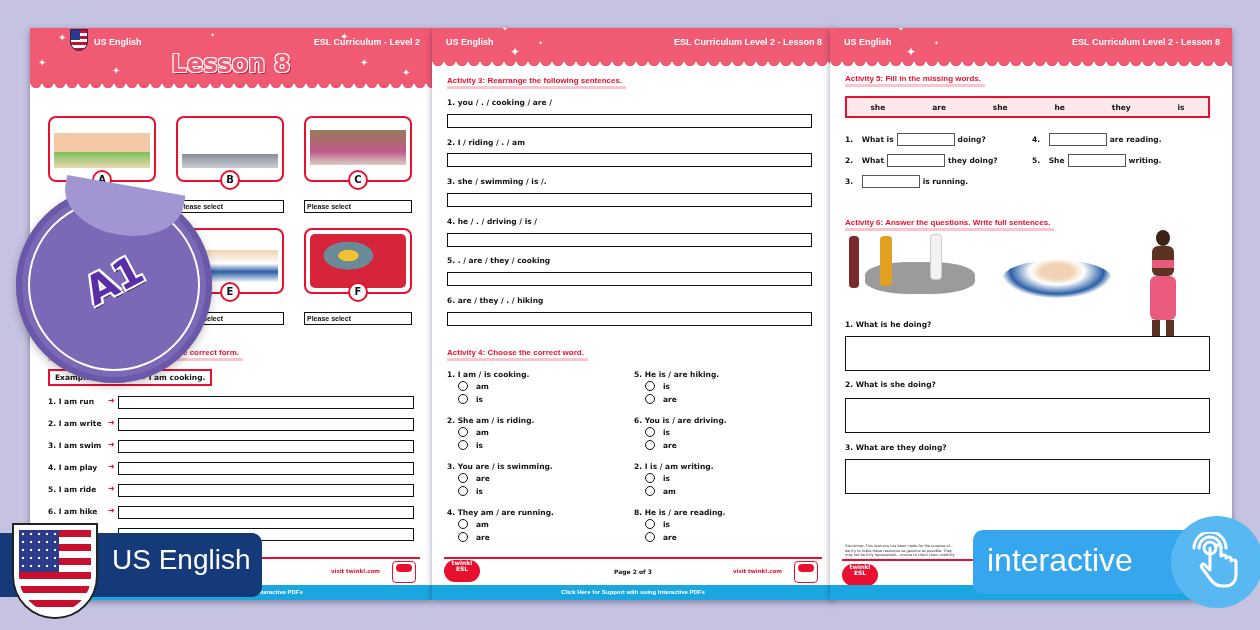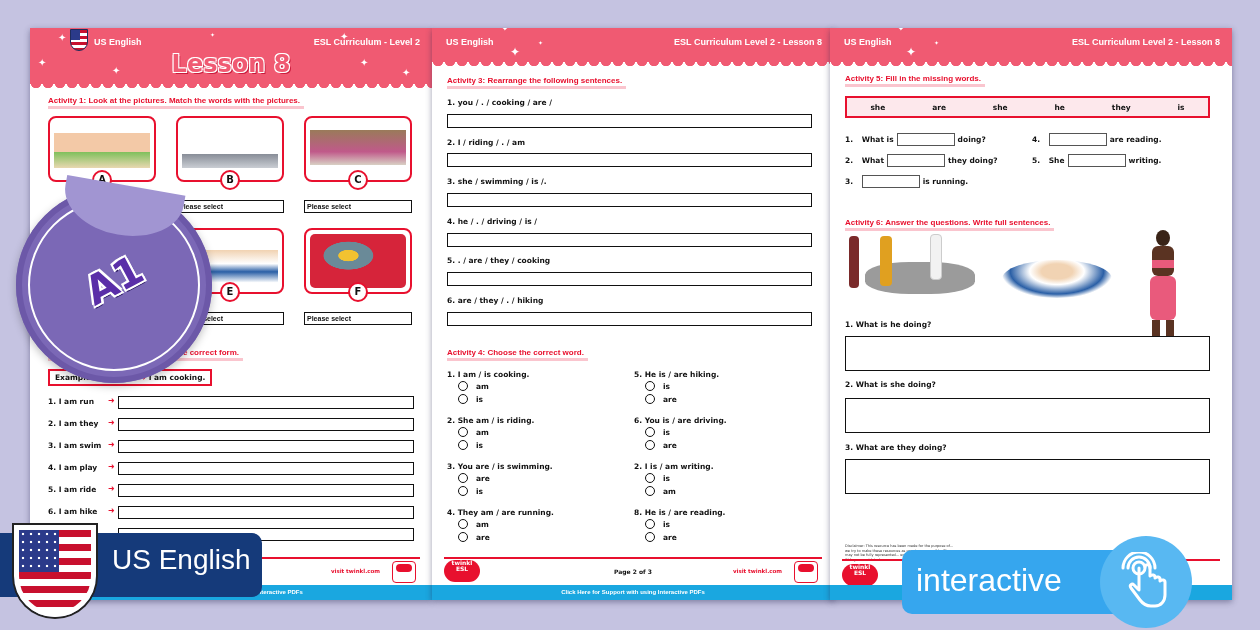--- a/index.html
+++ b/index.html
@@ -148,23 +148,22 @@
   .us-banner .shield .canton {
     position: absolute; left: 0; top: 0; width: 40px; height: 42px; background: #2b3a8a;
     background-image: radial-gradient(#fff 1.3px, transparent 1.6px); background-size: 8px 8px;
   }
   .us-banner .label {
     position: absolute; left: 112px; top: 13px; font-size: 28px; color: #fff;
     font-family: "Liberation Sans", sans-serif;
   }
 
   .interactive-banner {
-    position: absolute; left: 902px; top: 530px; width: 267px; height: 64px; background: #36a6ee;
+    position: absolute; left: 973px; top: 530px; width: 267px; height: 64px; background: #36a6ee;
     border-radius: 10px 0 0 10px;
-    margin-top: 20px;
   }
   .interactive-banner .label {
     position: absolute; left: 14px; top: 12px; font-size: 32px; color: #fff;
     font-family: "Liberation Sans", sans-serif;
   }
   .interactive-banner .hand-circle {
     position: absolute; left: 198px; top: -14px; width: 92px; height: 92px; border-radius: 50%;
     background: #58b8f2; display: flex; align-items: center; justify-content: center;
   }
 </style>
@@ -180,21 +179,20 @@
     <span class="sparkle" style="left:82px;top:38px">✦</span>
     <span class="sparkle" style="left:180px;top:4px;font-size:6px">✦</span>
     <span class="sparkle" style="left:310px;top:4px">✦</span>
     <span class="sparkle" style="left:330px;top:30px">✦</span>
     <span class="sparkle" style="left:372px;top:40px">✦</span>
     <span class="hdr-left" style="left:64px">US English</span>
     <span class="hdr-right">ESL Curriculum - Level 2</span>
     <div class="hdr-title">Lesson 8</div>
   </div>
 
-  <div class="act-title" style="top:68px">Activity 1: Look at the pictures. Match the words with the pictures.</div>
 
   <div class="pic" style="left:18px;top:88px">
     <div class="art" style="background:linear-gradient(180deg,#fff 20%,#f3c9a7 20%,#f3c9a7 55%,#7dbf5a 55%,#e8d8b0 85%,#fff 85%)"></div>
     <div class="lbl">A</div>
   </div>
   <div class="pic" style="left:146px;top:88px">
     <div class="art" style="background:linear-gradient(180deg,#fff 60%,#8a8f99 60%,#c9cdd3 85%,#fff 85%)"></div>
     <div class="lbl">B</div>
   </div>
   <div class="pic" style="left:274px;top:88px">
@@ -222,21 +220,21 @@
   <div class="ex-box">
     <span>Example: I am cook</span>
     <span class="arr">➜</span>
     <span>I am cooking.</span>
   </div>
 
   <div class="row-lbl" style="top:369px"><span>1.</span> <span>I am run</span></div>
   <span class="row-arr" style="top:368px">➜</span>
   <div class="row-box" style="top:368px"></div>
 
-  <div class="row-lbl" style="top:391px"><span>2.</span> <span>I am they</span></div>
+  <div class="row-lbl" style="top:391px"><span>2.</span> <span>I am write</span></div>
   <span class="row-arr" style="top:390px">➜</span>
   <div class="row-box" style="top:390px"></div>
 
   <div class="row-lbl" style="top:413px"><span>3.</span> <span>I am swim</span></div>
   <span class="row-arr" style="top:412px">➜</span>
   <div class="row-box" style="top:412px"></div>
 
   <div class="row-lbl" style="top:435px"><span>4.</span> <span>I am play</span></div>
   <span class="row-arr" style="top:434px">➜</span>
   <div class="row-box" style="top:434px"></div>

